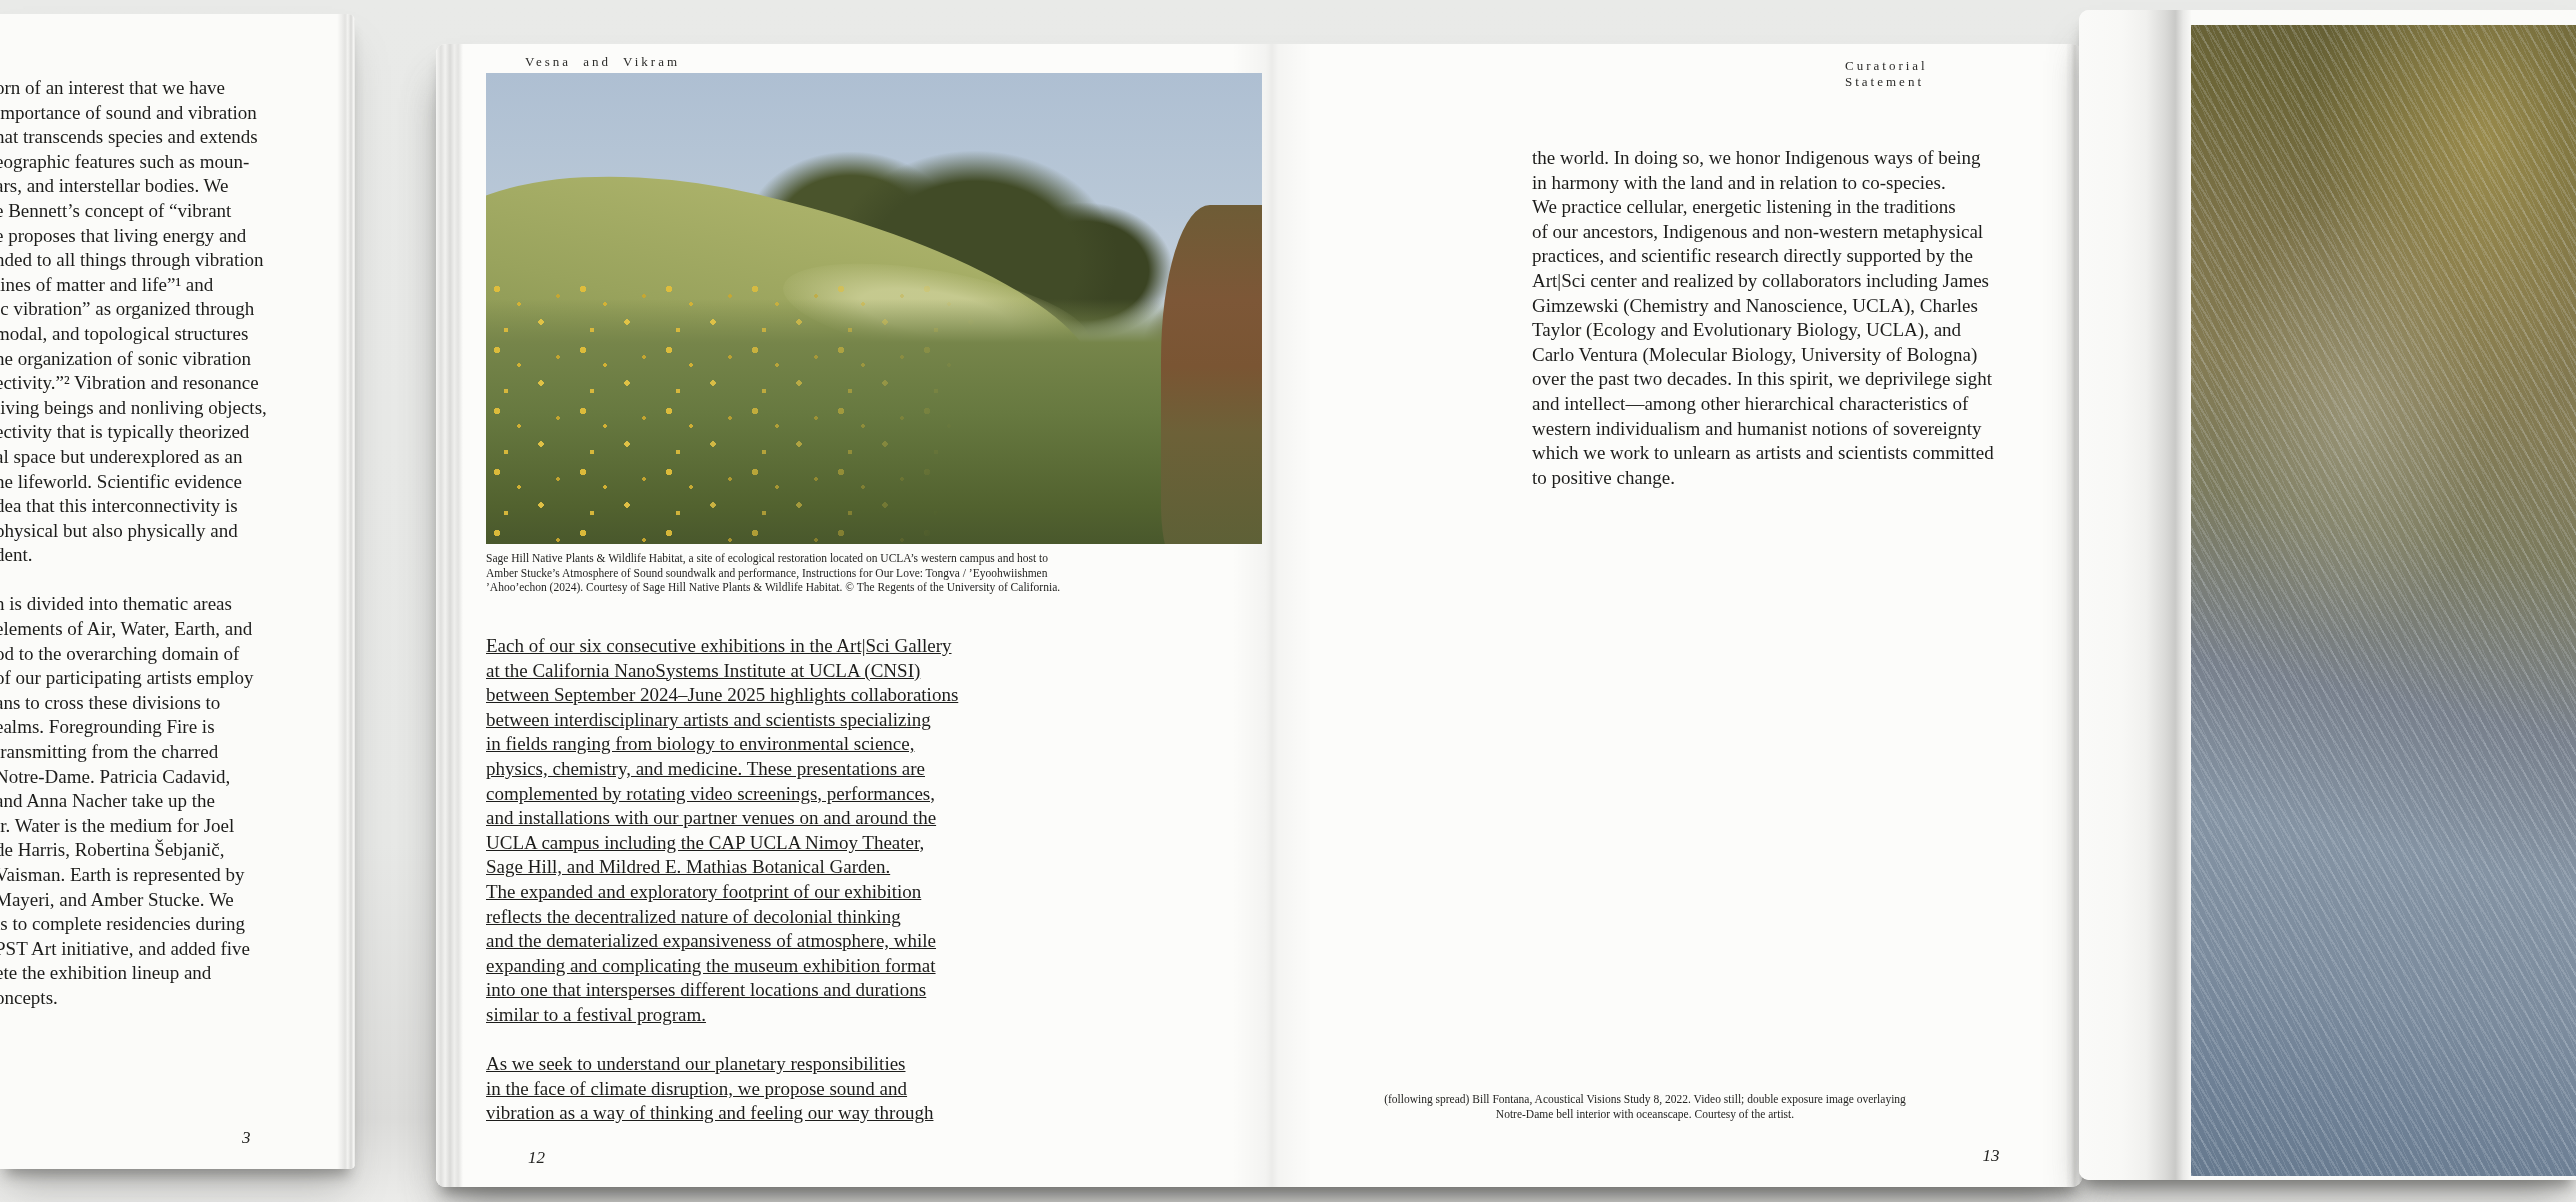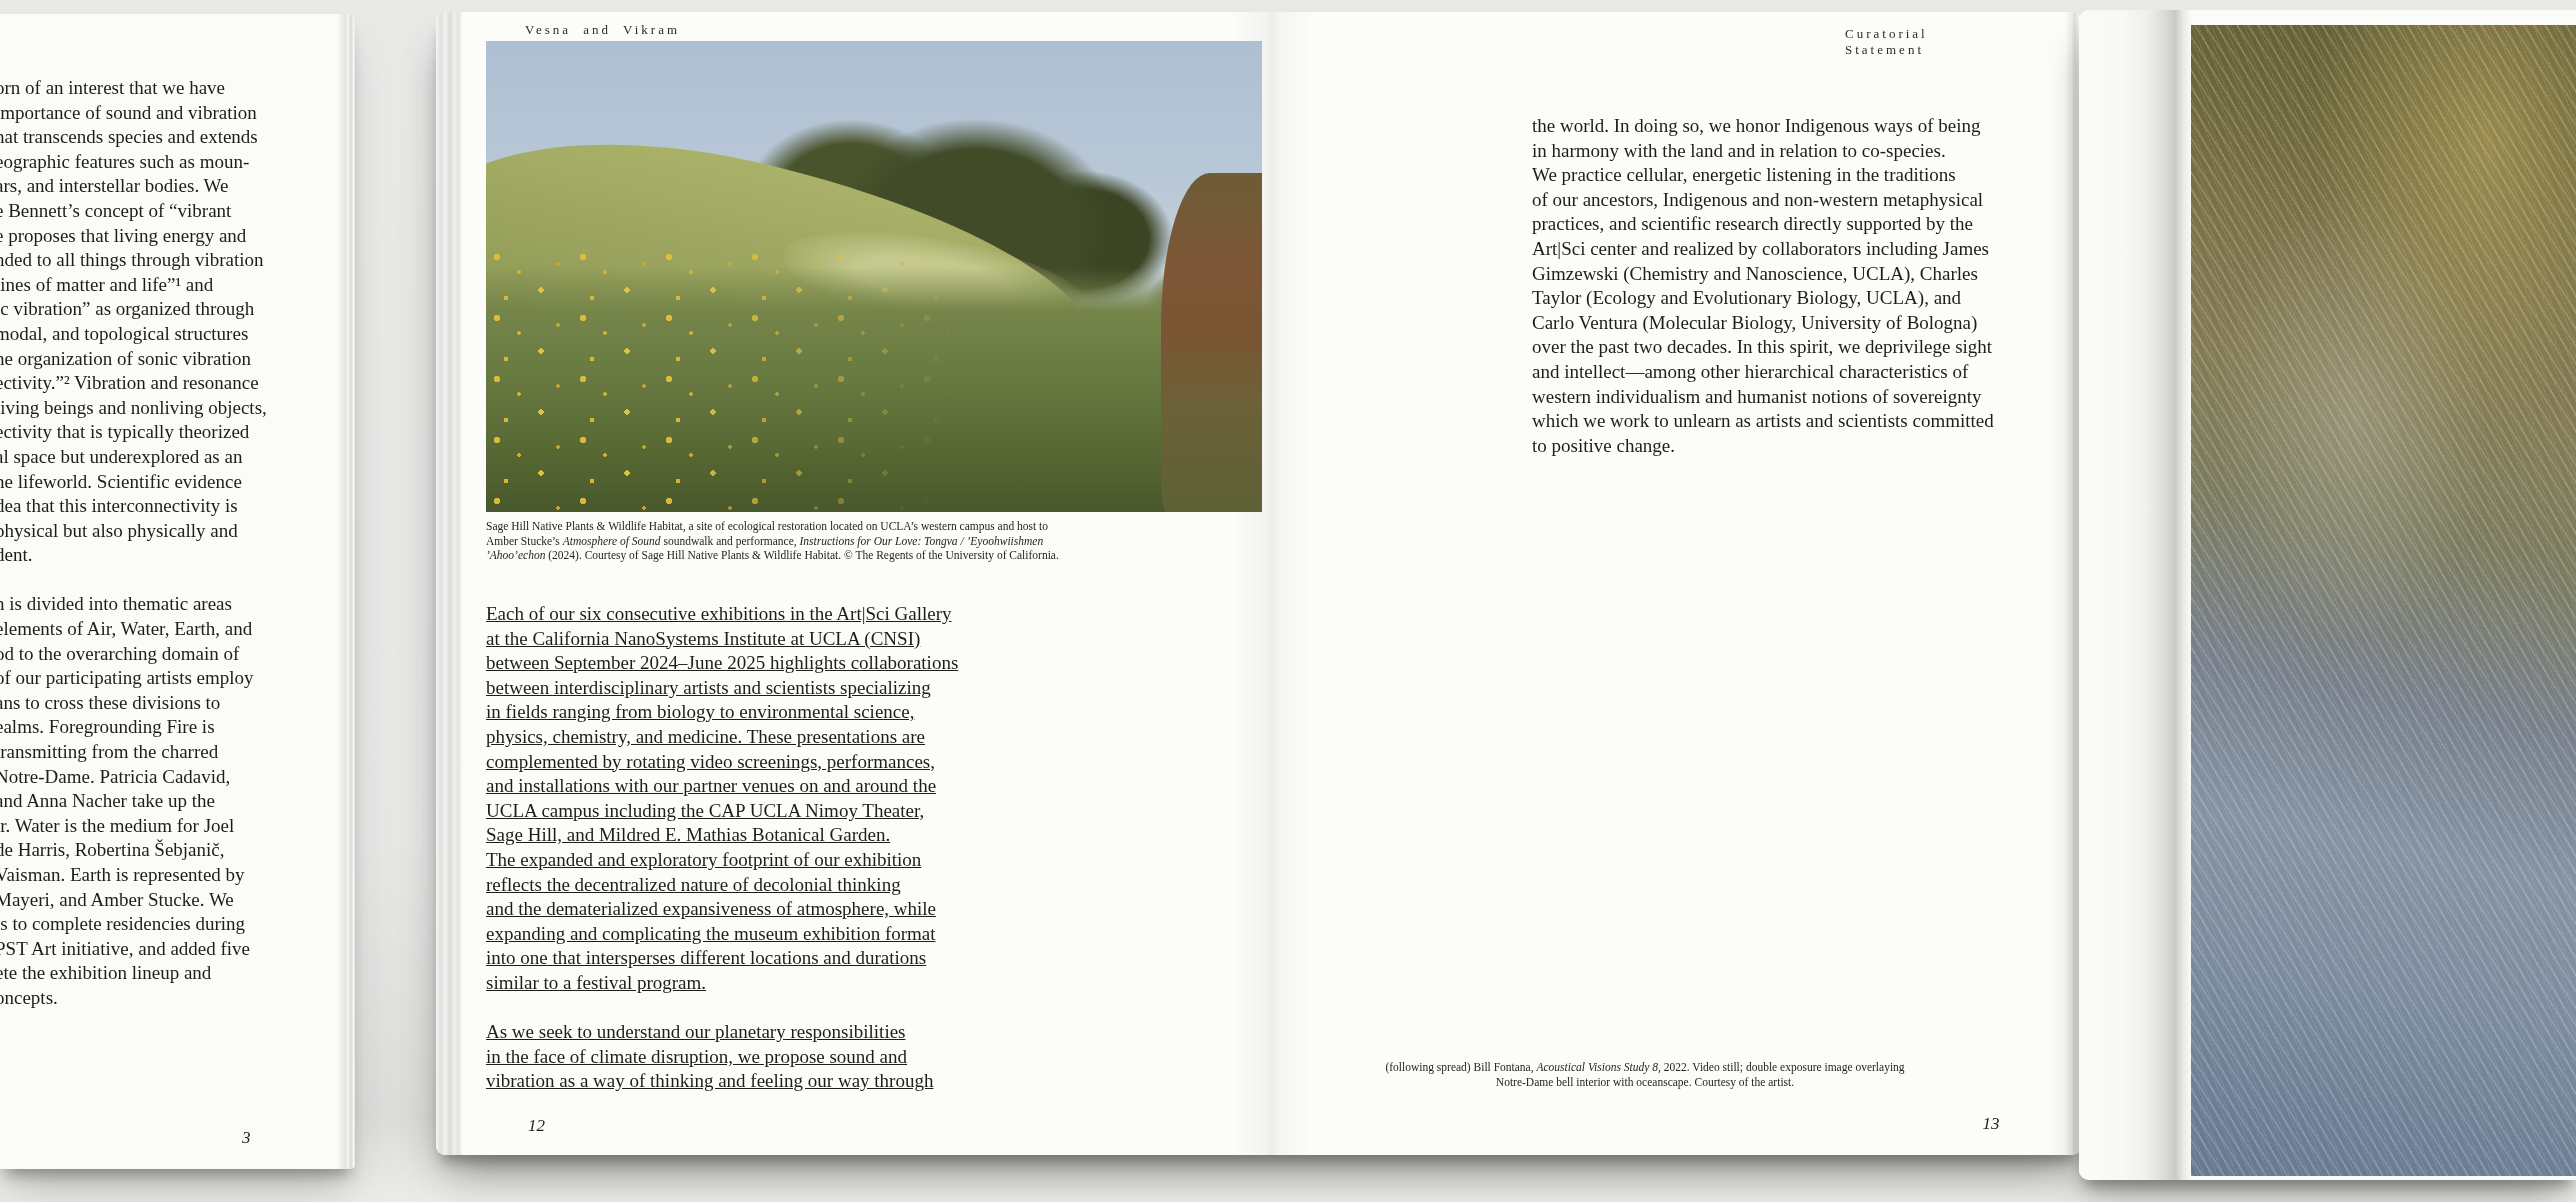--- a/index.html
+++ b/index.html
@@ -19,21 +19,21 @@
     background:linear-gradient(to right,rgba(0,0,0,0) 0,rgba(0,0,0,.05) 25%,#e2e2e0 45%,#f3f3f1 60%,#d9d9d7 78%,#f5f5f3 92%,#e6e6e4 100%);
   }
   .p11-text{
     position:absolute;left:-5px;top:62px;font-size:19px;line-height:24.6px;white-space:pre;
     color:#1d1d1b;
   }
   .folio{font-style:italic;font-size:17px;color:#232321;}
   .folio-11{position:absolute;left:242px;top:1114px;}
   
   .book{
-    position:absolute;left:436px;top:12px;width:1646px;height:1143px;background:#fcfcfa;
+    position:absolute;left:436px;top:44px;width:1646px;height:1143px;background:#fcfcfa;
     border-radius:9px 10px 10px 9px;
     box-shadow:0 12px 14px -6px rgba(70,70,68,.5),0 30px 40px -10px rgba(112,112,110,.42),
                -16px 26px 34px -20px rgba(120,120,118,.35),16px 26px 34px -20px rgba(120,120,118,.35);
   }
   .book .edge-left{
     position:absolute;left:0;top:0;bottom:0;width:27px;border-radius:9px 0 0 9px;
     background:linear-gradient(to right,#f5f5f3 0,#dfdfdd 18%,#f2f2f0 34%,#dadad8 52%,#efefed 68%,#e3e3e1 82%,#fcfcfa 100%);
   }
   .book .edge-right{
     position:absolute;right:0;top:0;bottom:0;width:16px;border-radius:0 10px 10px 0;
@@ -75,21 +75,21 @@
       radial-gradient(circle 2px at 33px 24px,#d7b434 98%,rgba(0,0,0,0)),
       radial-gradient(circle 2.6px at 55px 42px,#e7c646 98%,rgba(0,0,0,0)),
       radial-gradient(circle 2px at 72px 16px,#c9a82f 98%,rgba(0,0,0,0)),
       radial-gradient(circle 2.4px at 20px 50px,#ddbb3c 98%,rgba(0,0,0,0));
     background-size:86px 61px;
     -webkit-mask-image:linear-gradient(102deg,#000 34%,rgba(0,0,0,.55) 56%,rgba(0,0,0,0) 76%);
     mask-image:linear-gradient(102deg,#000 34%,rgba(0,0,0,.55) 56%,rgba(0,0,0,0) 76%);}
   .ph-redshrub{position:absolute;right:-2%;top:28%;width:15%;height:78%;border-radius:42% 0 0 18%;
     background:linear-gradient(180deg,#6e5c36 0%,#7d5737 26%,#7a5533 44%,#6d6138 62%,#5a6036 100%);}
   .caption{font-size:11.5px;line-height:14.5px;color:#242422;}
-  .caption .it{font-style:italic;}
+  .caption .it{}
   .cap-12{position:absolute;left:50px;top:507px;width:663px;}
   .cap-13{position:absolute;left:905px;top:1048px;width:608px;text-align:center;}
   .bodytext{font-size:19px;line-height:24.6px;white-space:pre;color:#1d1d1b;}
   .body-12{position:absolute;left:50px;top:590px;text-decoration:underline;}
   .body-13{position:absolute;left:1096px;top:58px;margin-top:44px;}
   .folio-12{position:absolute;left:92px;top:1104px;}
   .folio-13{position:absolute;left:1535px;top:1102px;width:40px;text-align:center;}
   
   .book-right{
     position:absolute;left:2079px;top:10px;width:498px;height:1170px;background:#fbfbf9;

